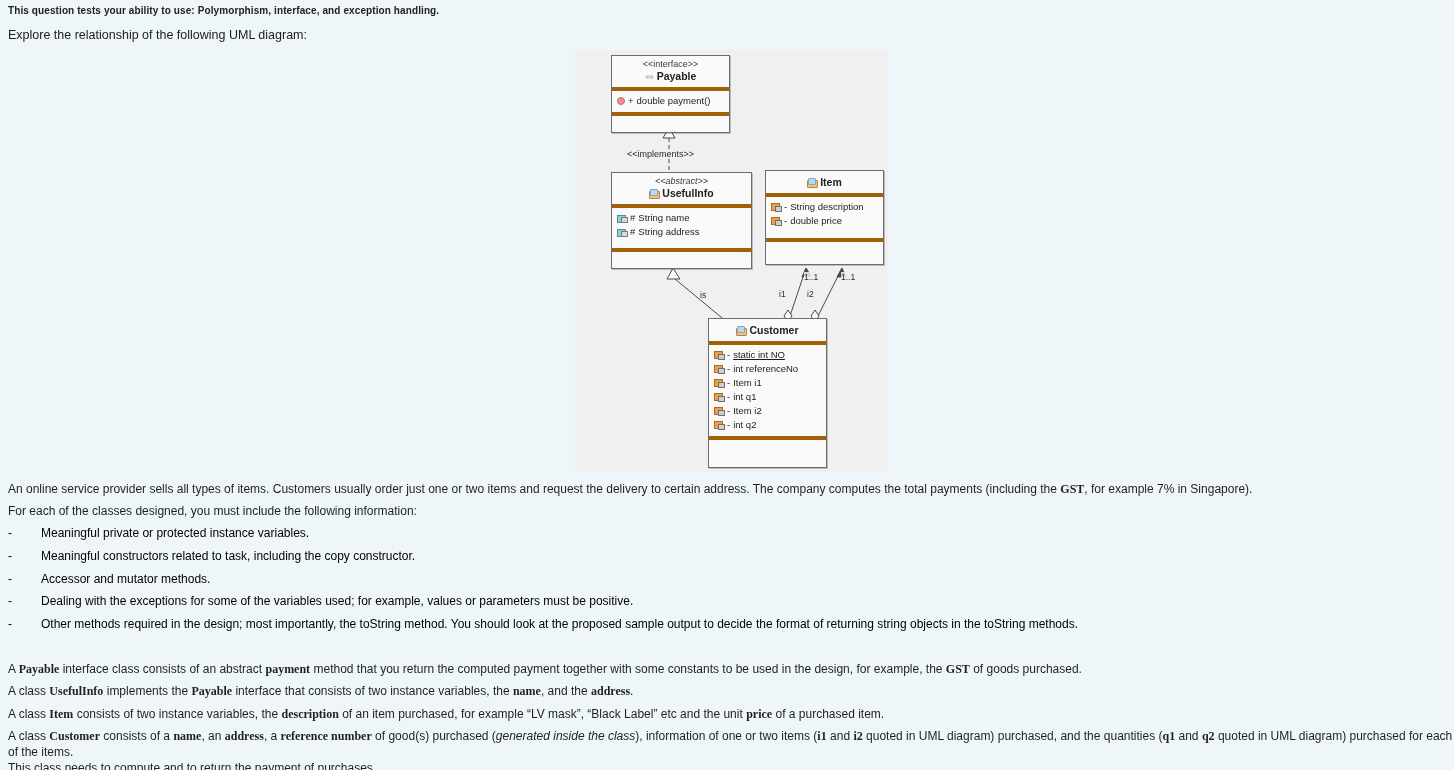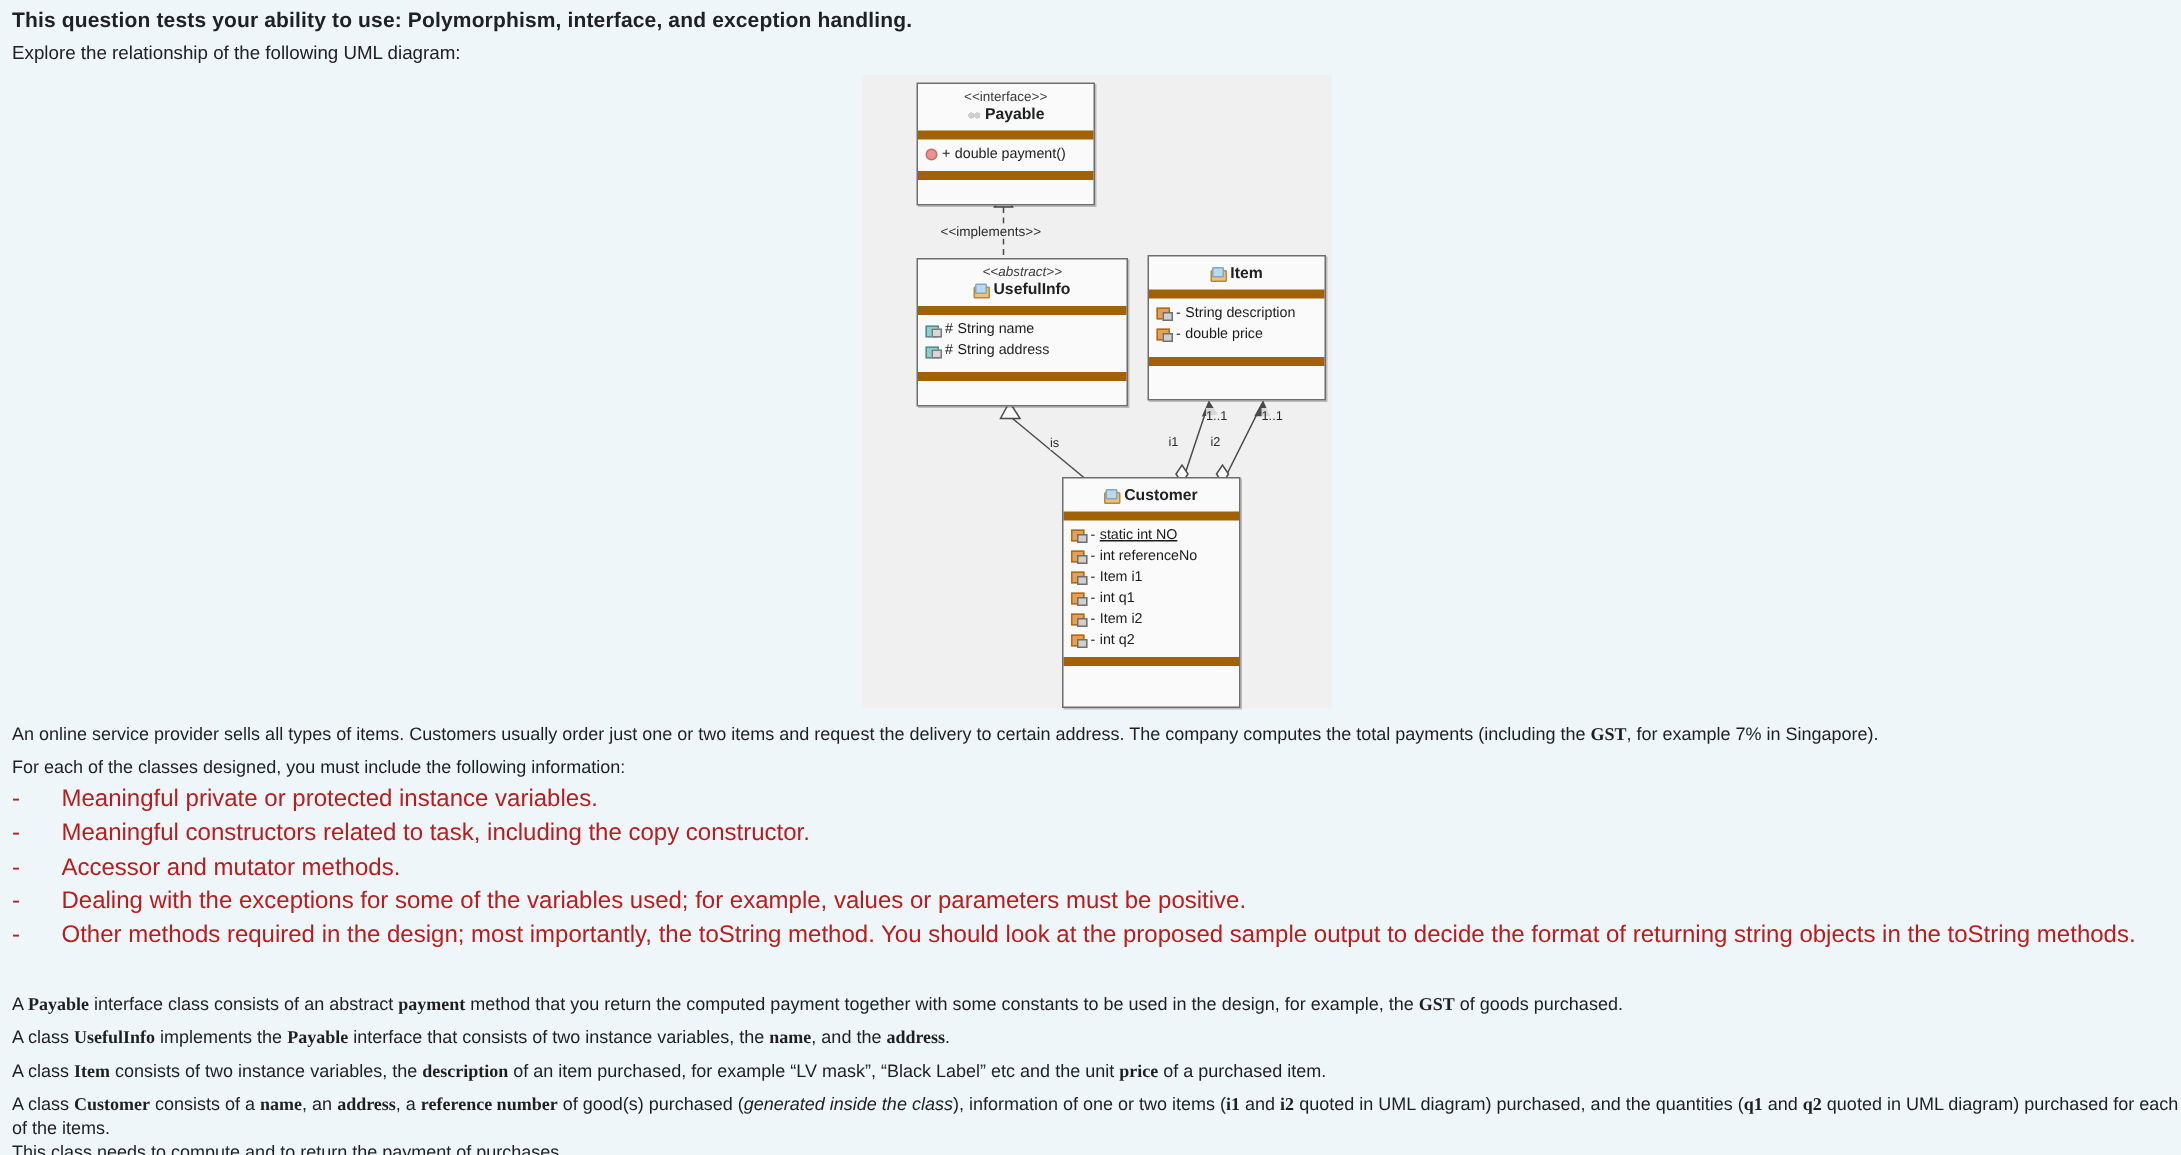--- a/index.html
+++ b/index.html
@@ -9,42 +9,42 @@
     height: 770px;
     background: #eff6fa;
     font-family: "Liberation Sans", sans-serif;
     color: #202124;
     overflow: hidden;
   }
   .page { position: relative; width: 1454px; height: 770px; }
 
   .q-title {
     position: absolute; left: 8px; top: 5px;
-    font-size: 14px; font-weight: bold; letter-spacing: .1px;
+    font-size: 10px; font-weight: bold; letter-spacing: .1px;
   }
   .q-sub {
     position: absolute; left: 8px; top: 28px;
     font-size: 12.5px;
   }
 
   
   .uml-panel {
     position: absolute; left: 575px; top: 50px;
     width: 313px; height: 422px;
     background: #f0f0f0;
   }
   .uml-stage { position: absolute; inset: 0; }
 
   .cls {
     position: absolute;
     background: #fafafa;
     border: 1px solid #6d6d6d;
     box-shadow: 1px 1px 0 rgba(0,0,0,.22);
   }
-  .cls .sec { border-bottom: 6px solid #a16207; }
+  .cls .sec { border-bottom: 4px solid #a16207; }
   .cls .sec:last-child { border-bottom: none; }
   .cls .hdr { text-align: center; padding: 3px 2px 4px; }
   .stereo { font-size: 9px; color: #3a3a3a; line-height: 11px; }
   .stereo.ital { font-style: italic; }
   .cname {
     font-size: 10.5px; font-weight: bold; line-height: 13px;
     display: flex; align-items: center; justify-content: center; gap: 3px;
   }
   .rows { padding: 3px 4px 4px 5px; }
   .row {
@@ -110,21 +110,21 @@
 
   
   .para {
     position: absolute; left: 8px;
     font-size: 12px; line-height: 16px; color: #1f1f1f;
   }
   .para b { font-weight: bold; font-family: Liberation Serif, serif; }
   .para i { font-style: italic; }
   .bullet {
     position: absolute; left: 8px;
-    font-size: 16px; line-height: 16px; color: #b91c1c;
+    font-size: 12px; line-height: 16px; color: #000000;
   }
   .bullet .dash { display: inline-block; width: 33px; }
 </style>
 </head>
 <body>
 
 <div class="page">
 
   <div class="q-title">This question tests your ability to use:  Polymorphism, interface, and exception handling.</div>
   <div class="q-sub">Explore the relationship of the following UML diagram:</div>

